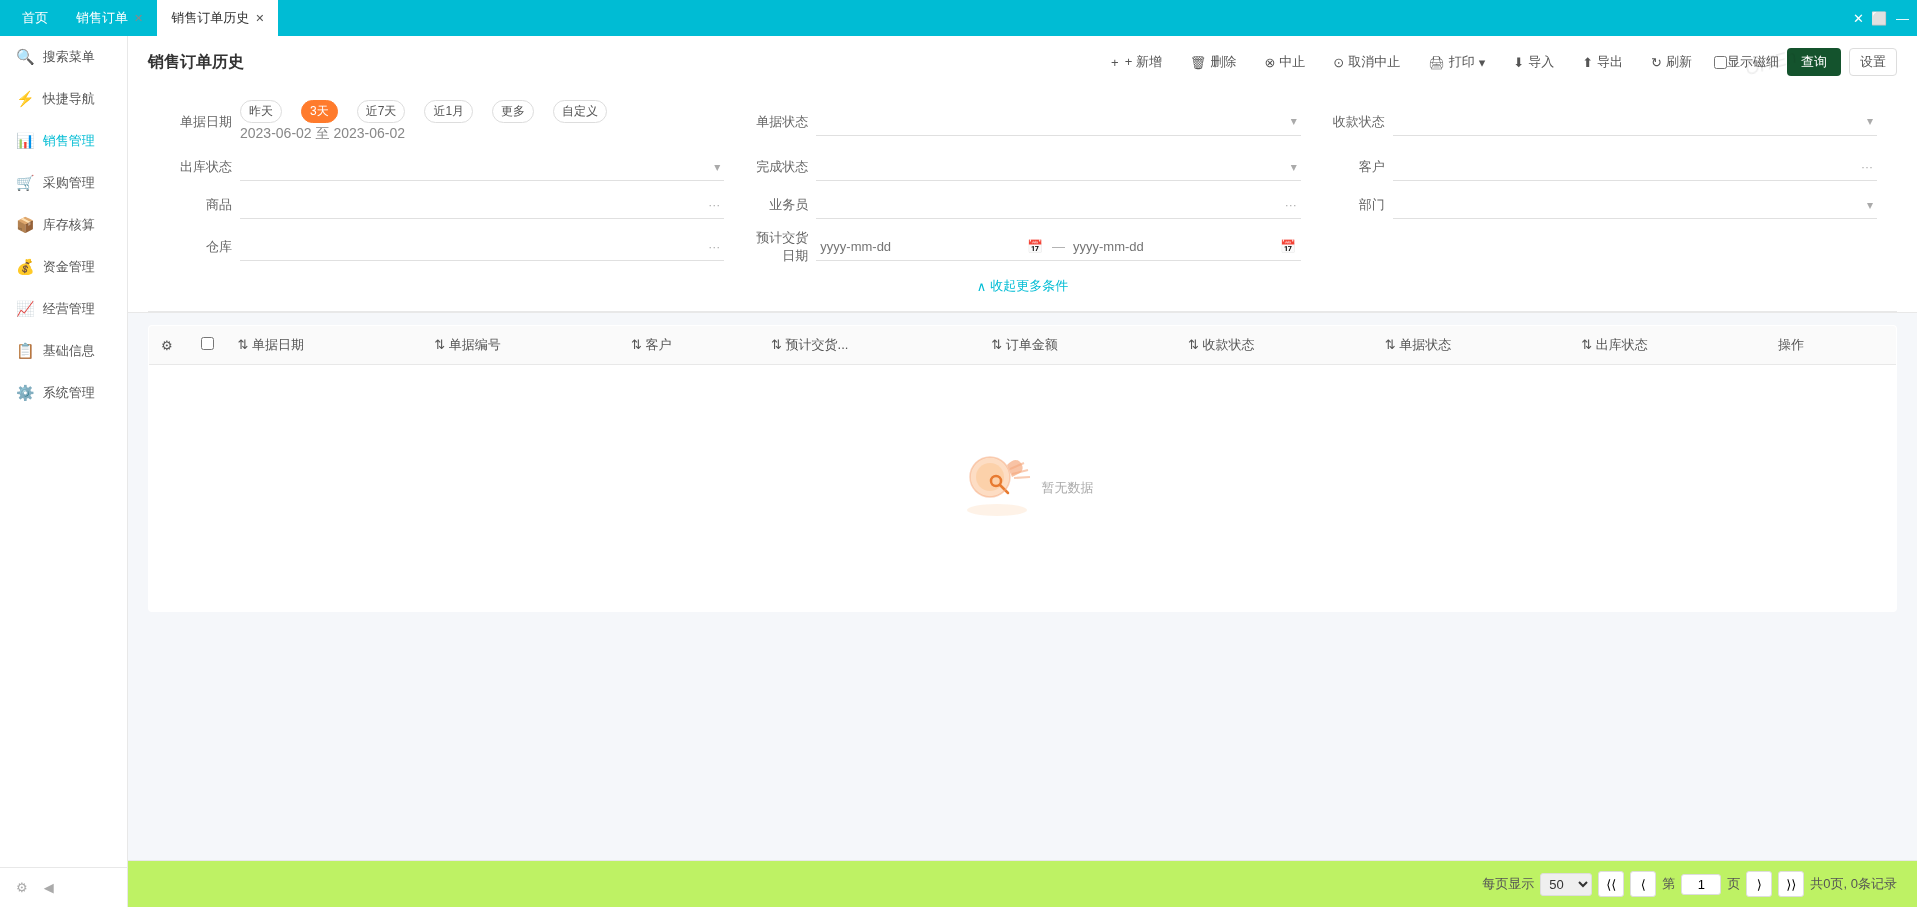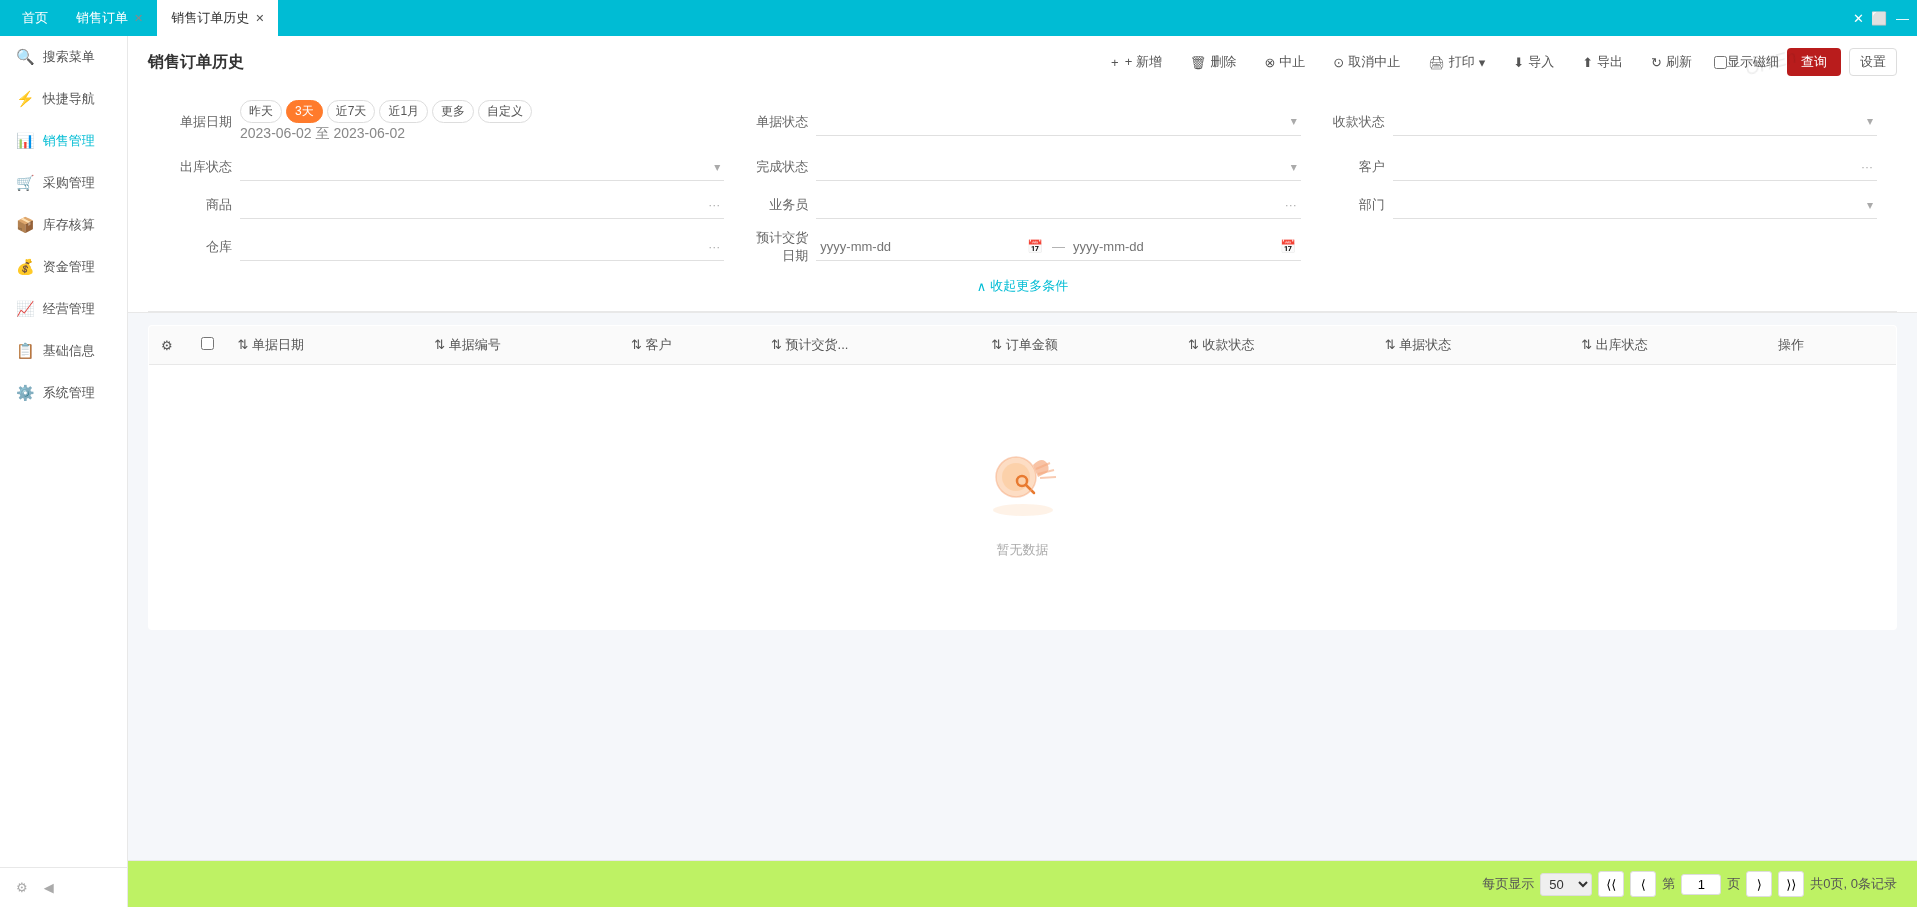--- a/index.html
+++ b/index.html
@@ -117,21 +117,21 @@
       gap: 4px;
       padding: 4px 10px;
       border: none;
       background: none;
       color: #555;
       cursor: pointer;
       font-size: 13px;
       border-radius: 3px;
     }
     .toolbar-btn.primary {
-      background: #b91c1c;
+      background: #14532d;
       color: #fff;
       border-radius: 4px;
       padding: 5px 14px;
     }
     .display-toggle {
       display: flex;
       align-items: center;
       gap: 0;
       font-size: 13px;
       color: #555;
@@ -147,21 +147,21 @@
       width: 72px;
       color: #666;
       font-size: 13px;
       flex-shrink: 0;
       text-align: right;
       padding-right: 8px;
     }
     .date-buttons {
       display: flex;
       align-items: center;
-      gap: 4px;
+      gap: 19px;
       flex-wrap: wrap;
     }
     .date-btn {
       padding: 2px 8px;
       border: 1px solid #ddd;
       border-radius: 12px;
       background: #fff;
       font-size: 12px;
       cursor: pointer;
       color: #555;
@@ -232,21 +232,21 @@
       padding: 10px 12px;
       border-bottom: 1px solid #f0f0f0;
       font-size: 13px;
     }
     .th-settings { width: 40px; text-align: center; }
     .th-check { width: 36px; text-align: center; }
 
     
     .empty-state {
       display: flex;
-      flex-direction: column;
+      flex-direction: row;
       align-items: center;
       justify-content: center;
       padding: 60px 0;
       color: #aaa;
     }
     .empty-icon {
       width: 90px;
       height: 90px;
       margin-bottom: 16px;
     }

